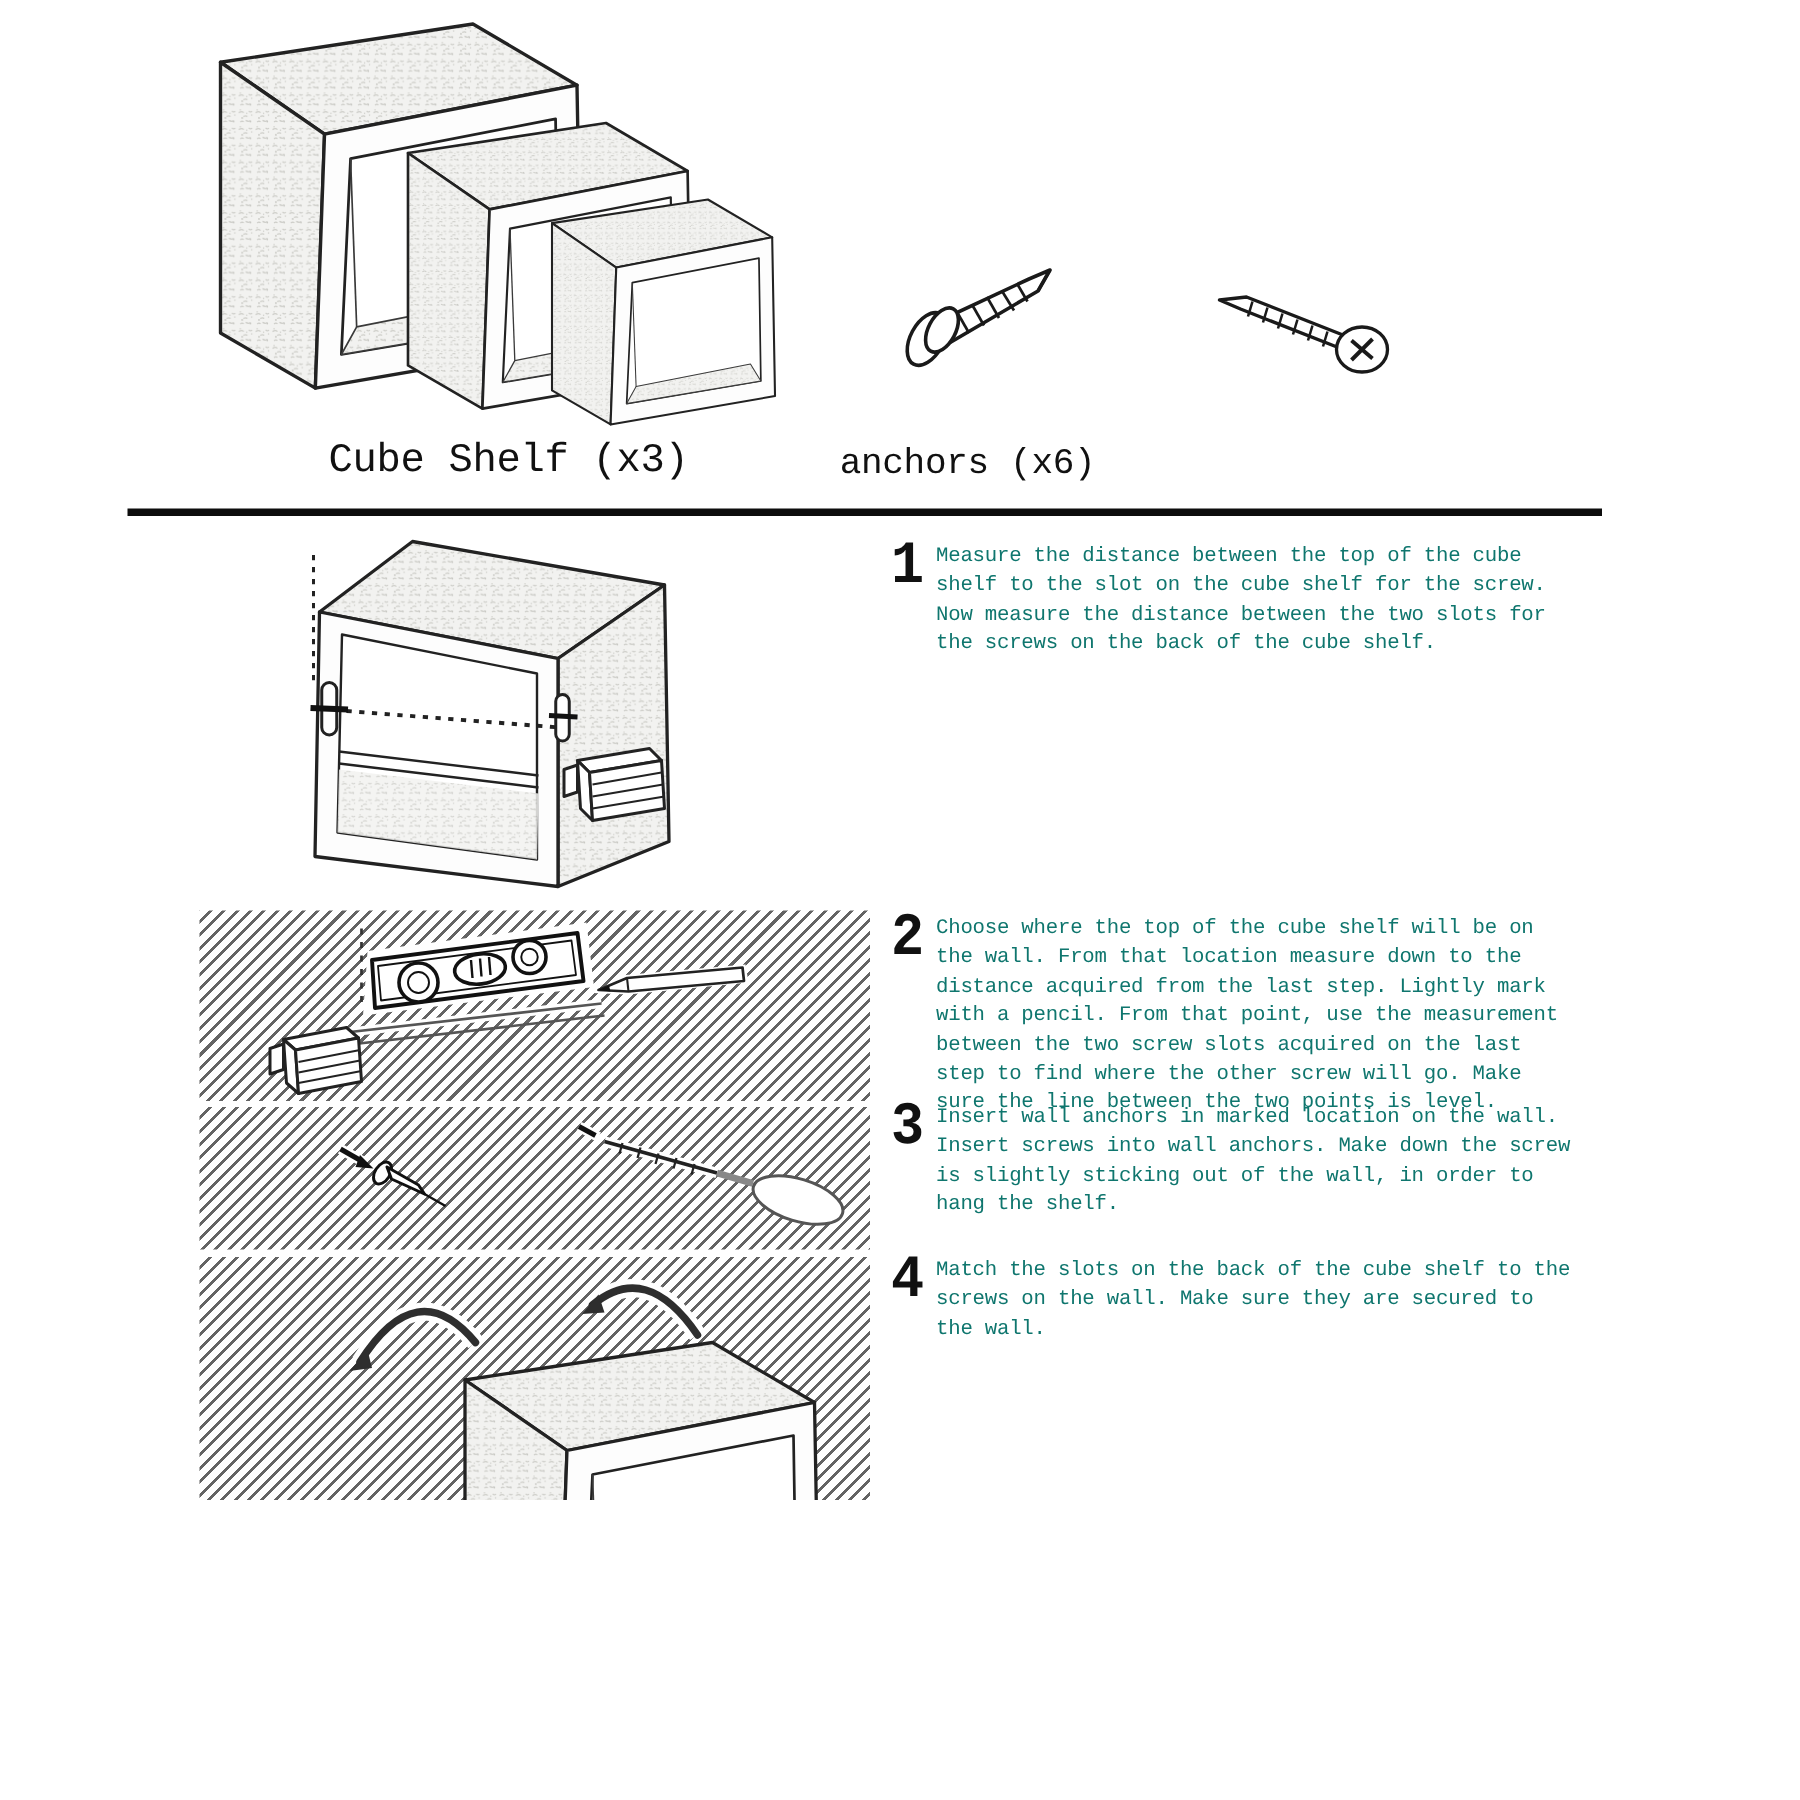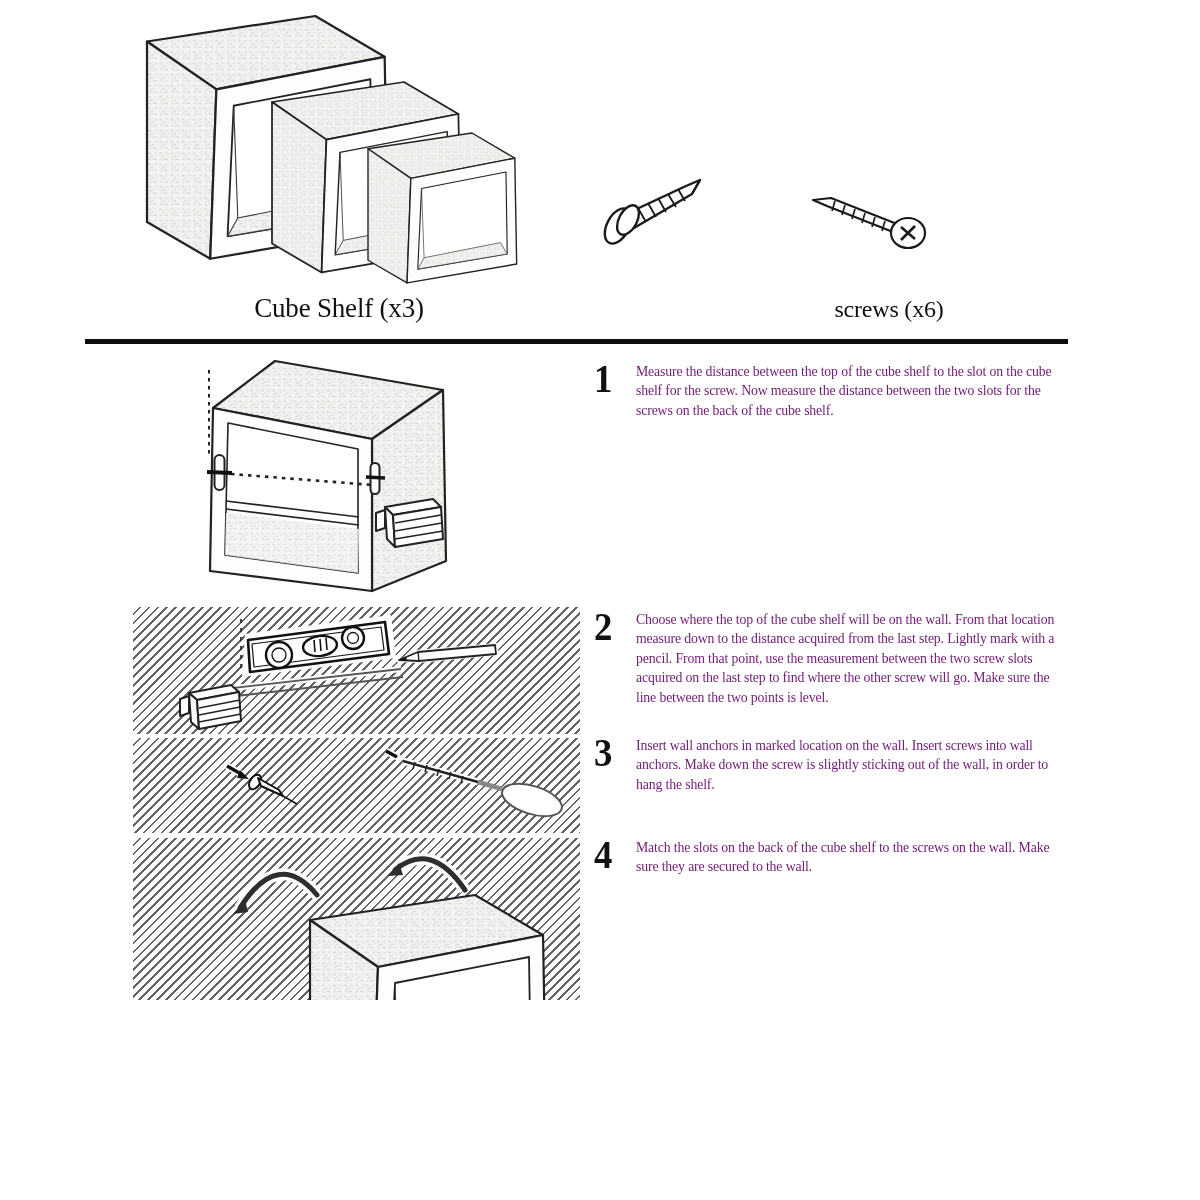--- a/index.html
+++ b/index.html
@@ -1,39 +1,39 @@
 <!DOCTYPE html>
 <html><head>
 <meta charset="utf-8">
 <style>
   html,body{margin:0;padding:0;background:#fff;}
   .canvas{
     position:relative;width:1200px;height:1000px;background:#ffffff;
-    font-family:Liberation Serif, serif;color:#1a1a1a;overflow:hidden;
+    font-family:Liberation Mono, monospace;color:#1a1a1a;overflow:hidden;
   }
   .abs{position:absolute;}
   .part-label{
     position:absolute;text-align:center;color:#111;
     letter-spacing:-0.2px;
   }
   .part-label.big{font-size:27px;}
   .part-label.small{font-size:24px;}
   .divider{position:absolute;background:#0d0d0d;}
   .hatch{
     position:absolute;
     background:repeating-linear-gradient(135deg,#ffffff 0px,#ffffff 4.4px,#646464 4.4px,#646464 6.3px);
   }
   .step{position:absolute;display:flex;}
   .step-num{
     flex:none;width:30px;font-size:40px;font-weight:800;line-height:34px;
     color:#111;transform:scaleX(.92);transform-origin:left top;
   }
   .step-text{
-    margin-left:12px;width:424px;font-size:13.8px;line-height:19.4px;
-    color:#701a75;letter-spacing:-0.15px;
+    width:424px;font-size:13.8px;line-height:19.4px;
+    color:#0f766e;letter-spacing:-0.15px;
   }
   svg{display:block;overflow:visible;}
 </style>
 </head>
 <body>
 
 <div class="canvas">
 
   <svg width="0" height="0" style="position:absolute" aria-hidden="true">
     <defs>
@@ -93,21 +93,21 @@
       </g>
       <ellipse cx="103" cy="51" rx="17" ry="15"></ellipse>
       <g stroke-width="2.6">
         <line x1="96" y1="45" x2="110" y2="57"></line>
         <line x1="110" y1="44" x2="96" y2="58"></line>
       </g>
     </g>
   </svg>
 
   <div class="part-label big" style="left:198px;top:293px;width:282px">Cube Shelf (x3)</div>
-  <div class="part-label small" style="left:778px;top:296px;width:222px">screws (x6)</div>
+  <div class="part-label small" style="left:530px;top:296px;width:230px">anchors (x6)</div>
 
   <div class="divider" style="left:85px;top:339px;width:983px;height:5px"></div>
 
   <svg class="abs" style="left:183px;top:355px" width="300" height="250" viewBox="0 0 300 250">
 
     <polygon points="30,53 92,6 260,35 189,84" fill="url(#grain)" stroke="#222" stroke-width="2.2" stroke-linejoin="round"></polygon>
     <polygon points="189,84 260,35 263,206 189,236" fill="url(#grain)" stroke="#222" stroke-width="2.2" stroke-linejoin="round"></polygon>
     <polygon points="30,53 189,84 189,236 27,216" fill="#fdfdfd" stroke="#222" stroke-width="2.2" stroke-linejoin="round"></polygon>
     <polygon points="45,68 175,94 175,218 42,200" fill="#ffffff" stroke="#222" stroke-width="1.6" stroke-linejoin="round"></polygon>
 

